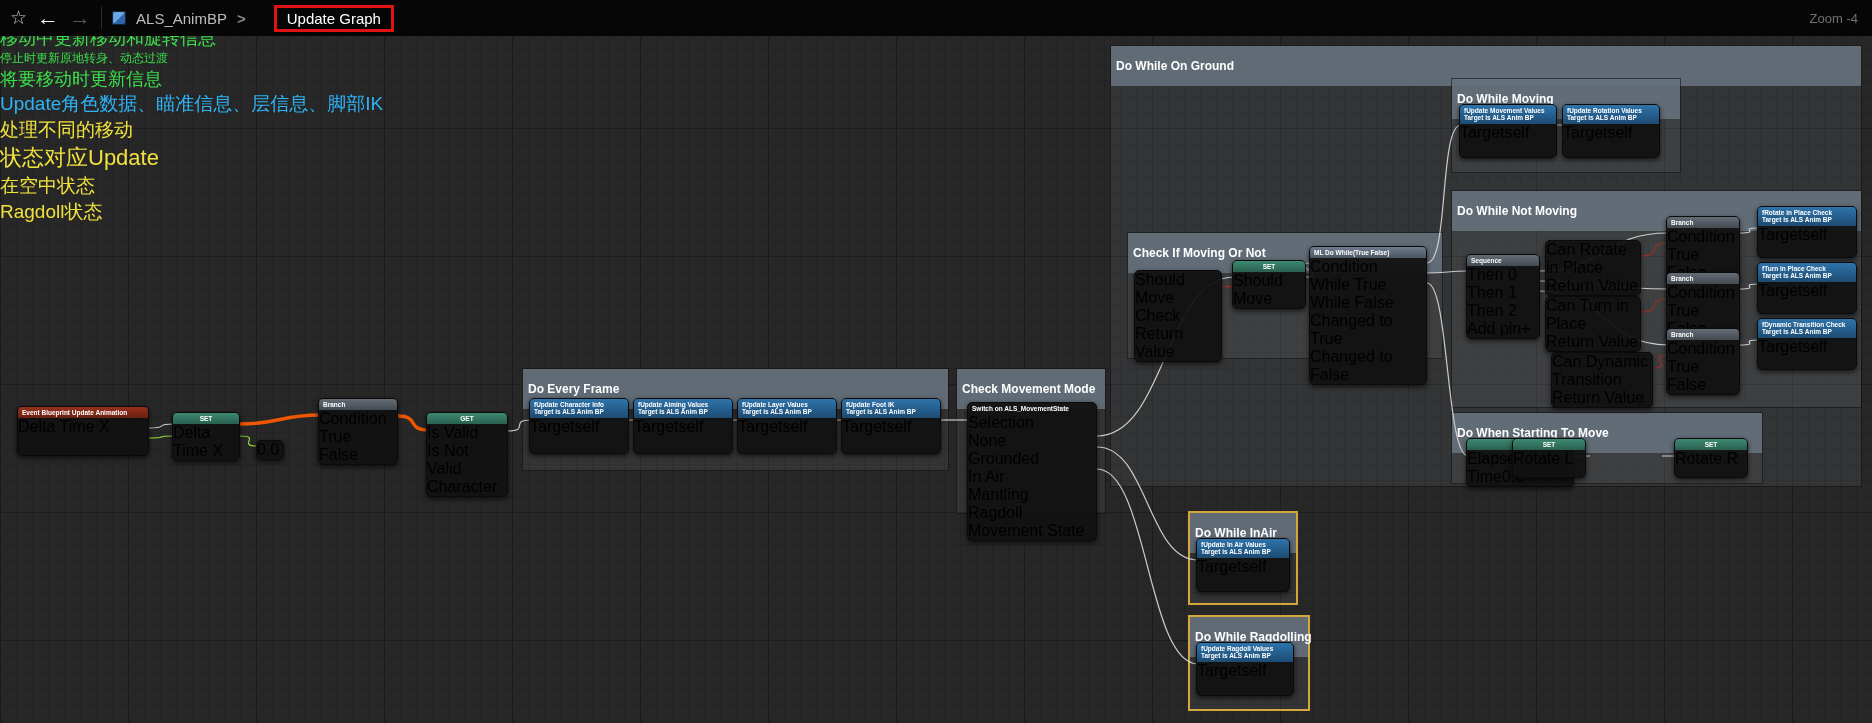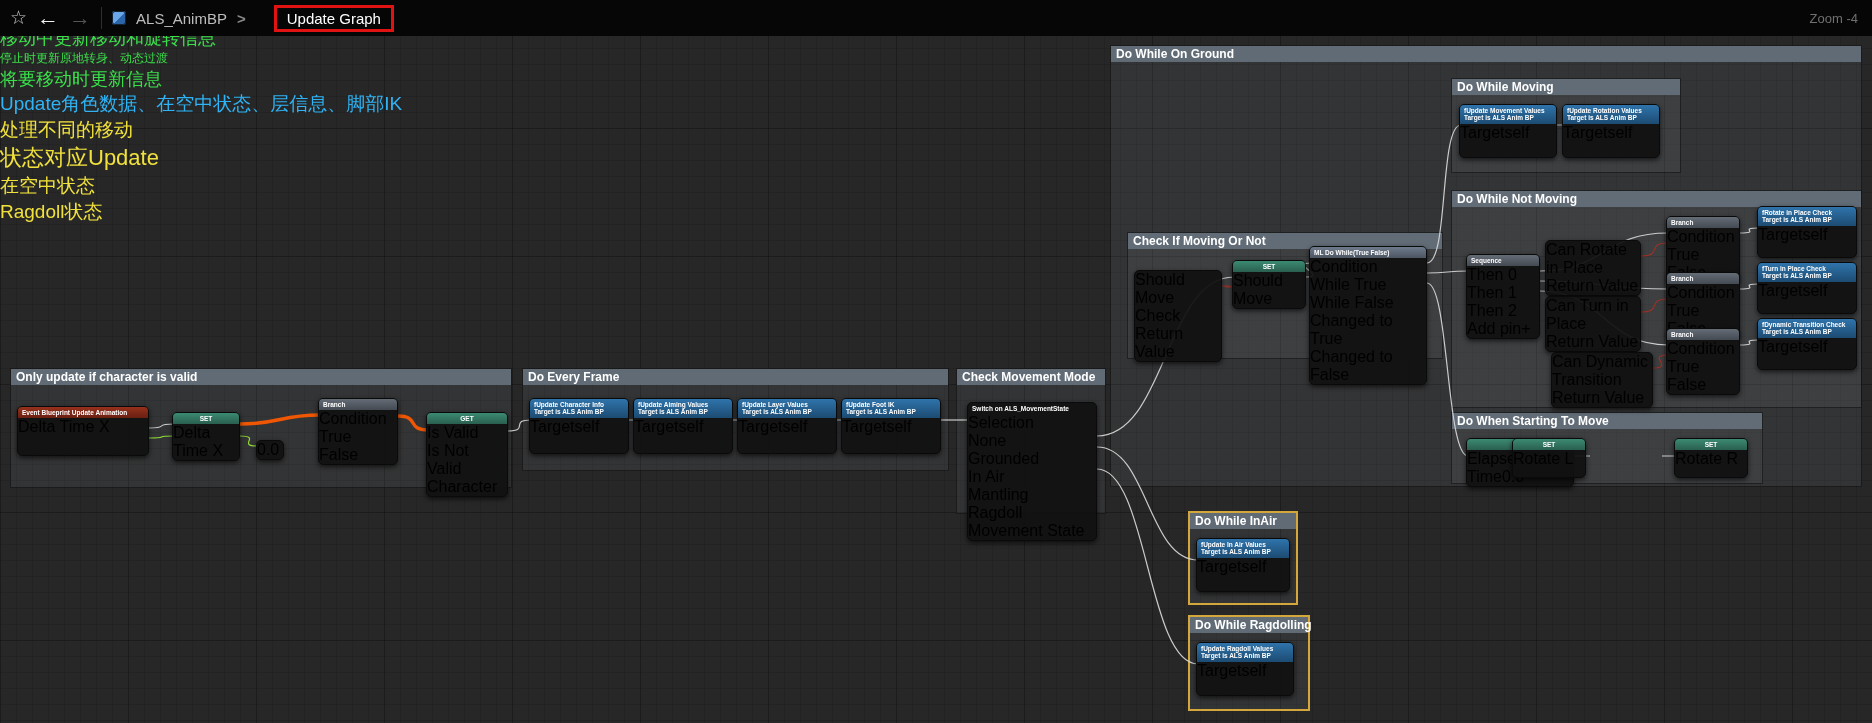--- a/index.html
+++ b/index.html
@@ -40,21 +40,21 @@
       linear-gradient(90deg, rgba(0,0,0,0.20) 1px, transparent 1px),
       linear-gradient(rgba(0,0,0,0.09) 1px, transparent 1px),
       linear-gradient(90deg, rgba(0,0,0,0.09) 1px, transparent 1px);
     background-size:128px 128px,128px 128px,16px 16px,16px 16px;
   }
   
   .comment{position:absolute;background:rgba(155,165,175,0.10);border:1px solid rgba(8,8,8,0.55);z-index:1;box-sizing:border-box;}
   .comment.hl{border:2px solid #d3a73c;}
   .comment-title{
     height:16px;background:rgba(100,112,124,0.93);color:#fff;
-    font-size:12px;font-weight:bold;line-height:16px;padding:0 5px;white-space:nowrap;
+    font-size:12px;font-weight:bold;line-height:16px;padding:12px 5px;white-space:nowrap;
   }
   
   .node{
     position:absolute;background:rgba(17,17,17,0.94);border:1px solid #0a0a0a;
     border-radius:5px;box-shadow:0 2px 5px rgba(0,0,0,0.65);z-index:10;box-sizing:border-box;
   }
   .node-header{font-size:6.5px;font-weight:bold;color:#fff;padding:2px 4px;border-radius:4px 4px 0 0;line-height:1.15;}
   .hdr-event{background:linear-gradient(#97311c,#691f11);}
   .hdr-function{background:linear-gradient(#2f74ab,#1c4b72);}
   .hdr-set,.hdr-get{background:linear-gradient(#3c8a72,#295f4e);text-align:center;}
@@ -99,23 +99,20 @@
     position:absolute;left:1548px;top:660px;z-index:39;
     color:rgba(130,130,130,0.45);font-size:44px;font-weight:800;letter-spacing:3px;white-space:nowrap;
   }
 </style>
 </head>
 <body>
 
 <div id="canvas">
     <div class="comment" style="left: 1110px; top: 45px; width: 752px; height: 442px;">
       <div class="comment-title">Do While On Ground</div>
-    </div>
-    <div class="comment" style="left: 10px; top: 368px; width: 502px; height: 120px;">
-      <div class="comment-title">Only update if character is valid</div>
     </div>
     <div class="comment" style="left: 522px; top: 368px; width: 427px; height: 103px;">
       <div class="comment-title">Do Every Frame</div>
     </div>
     <div class="comment" style="left: 956px; top: 368px; width: 150px; height: 146px;">
       <div class="comment-title">Check Movement Mode</div>
     </div>
     <div class="comment" style="left: 1127px; top: 232px; width: 316px; height: 127px;">
       <div class="comment-title">Check If Moving Or Not</div>
     </div>
@@ -514,21 +511,21 @@
         </div>
         <div class="pcol right">
           <div class="pin-row right"><span class="pin-exec"></span></div>
         </div>
       </div>
     </div>
     <div class="annot" style="left: 1282px; top: 44px; font-size: 19px; color: rgb(240, 225, 60);">在地面状态</div>
     <div class="annot" style="left: 1572px; top: 78px; font-size: 18px; color: rgb(58, 224, 74);">移动中更新移动和旋转信息</div>
     <div class="annot" style="left: 1586px; top: 190px; font-size: 12px; color: rgb(58, 224, 74);">停止时更新原地转身、动态过渡</div>
     <div class="annot" style="left: 1600px; top: 412px; font-size: 18px; color: rgb(58, 224, 74);">将要移动时更新信息</div>
-    <div class="annot" style="left: 543px; top: 458px; font-size: 19px; color: rgb(47, 179, 245);">Update角色数据、在空中状态、层信息、脚部IK</div>
+    <div class="annot" style="left: 543px; top: 458px; font-size: 19px; color: rgb(47, 179, 245);">Update角色数据、瞄准信息、层信息、脚部IK</div>
     <div class="annot" style="left: 963px; top: 516px; font-size: 19px; color: rgb(240, 225, 60);">处理不同的移动</div>
     <div class="annot" style="left: 963px; top: 538px; font-size: 22px; color: rgb(240, 225, 60);">状态对应Update</div>
     <div class="annot" style="left: 1308px; top: 516px; font-size: 19px; color: rgb(240, 225, 60);">在空中状态</div>
     <div class="annot" style="left: 1306px; top: 626px; font-size: 19px; color: rgb(240, 225, 60);">Ragdoll状态</div>
   </div>
 
 <div id="toolbar">
   <span class="tb-icon">☆</span>
   <span class="tb-icon tb-back">←</span>
   <span class="tb-icon tb-fwd">→</span>

